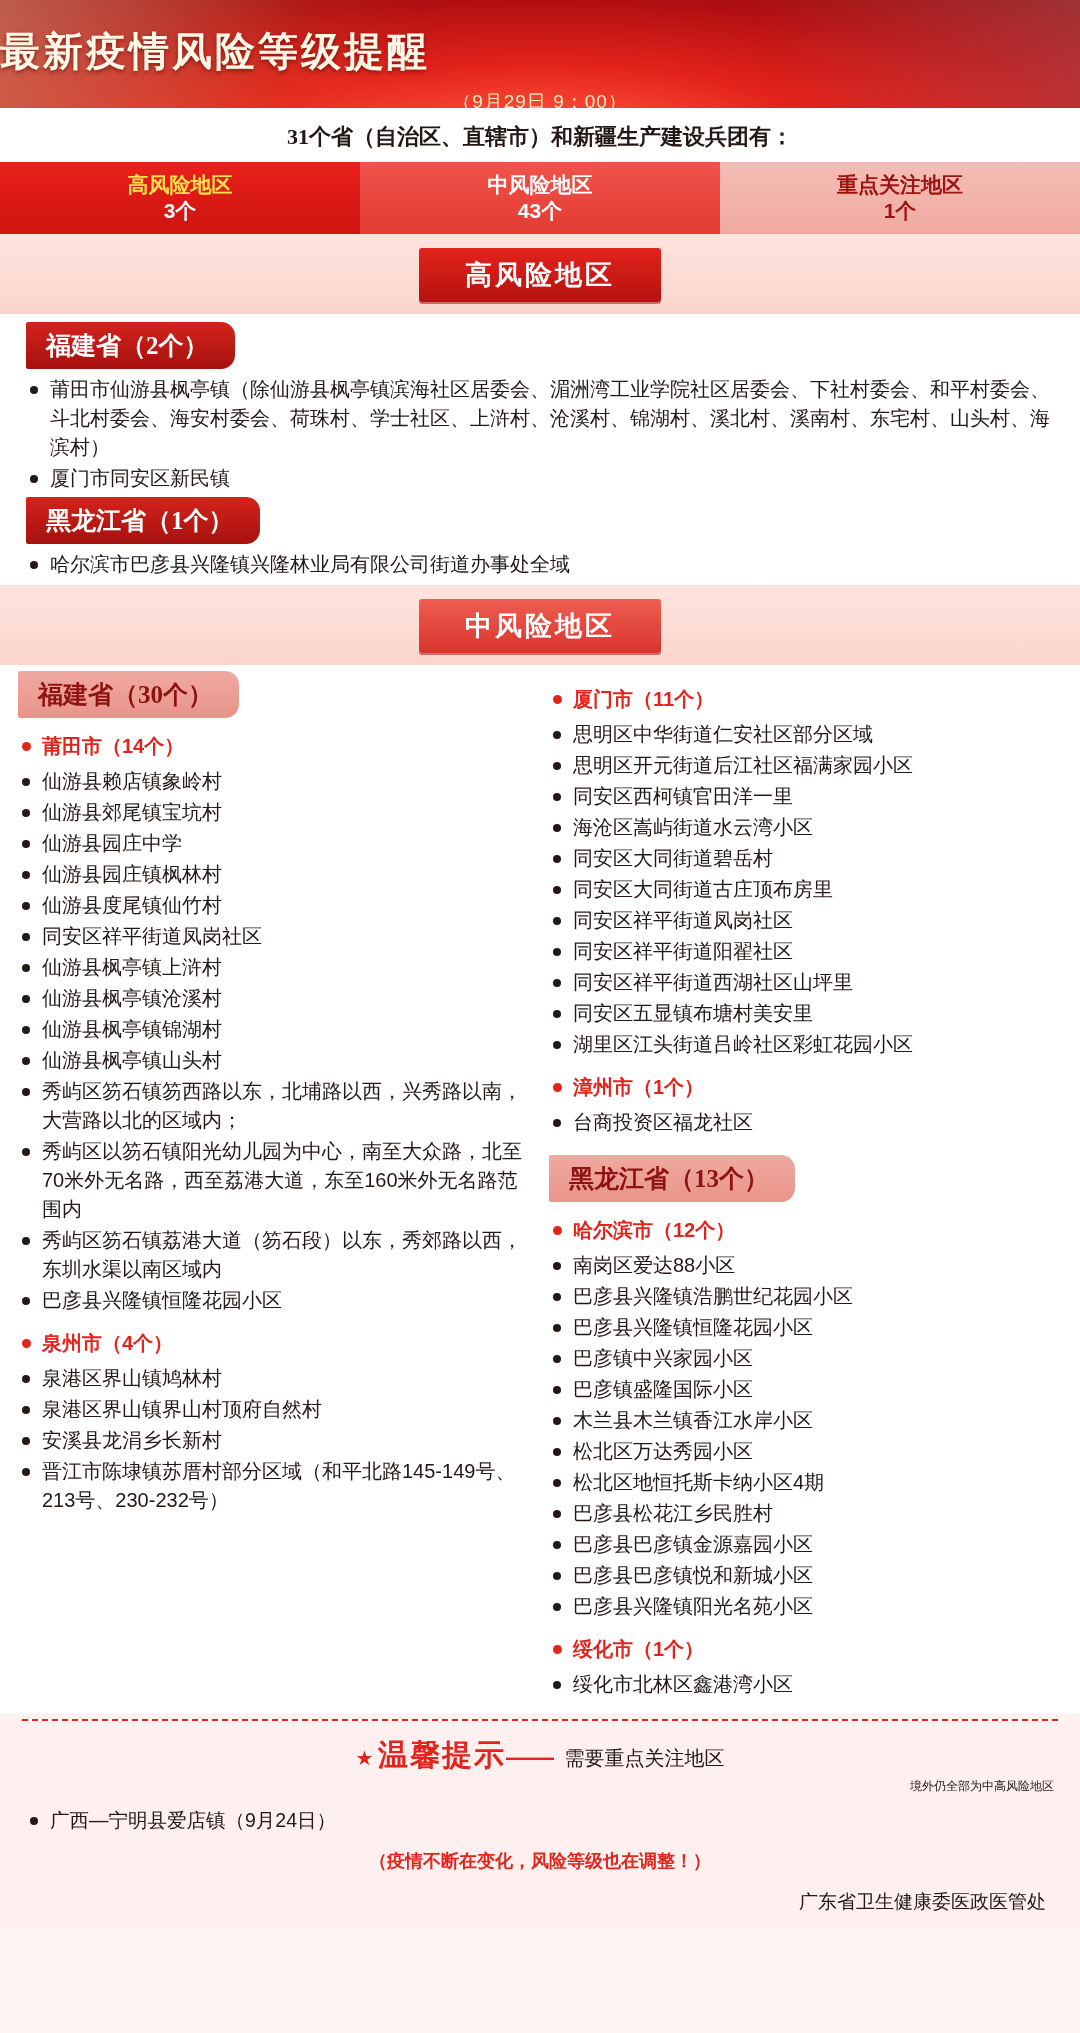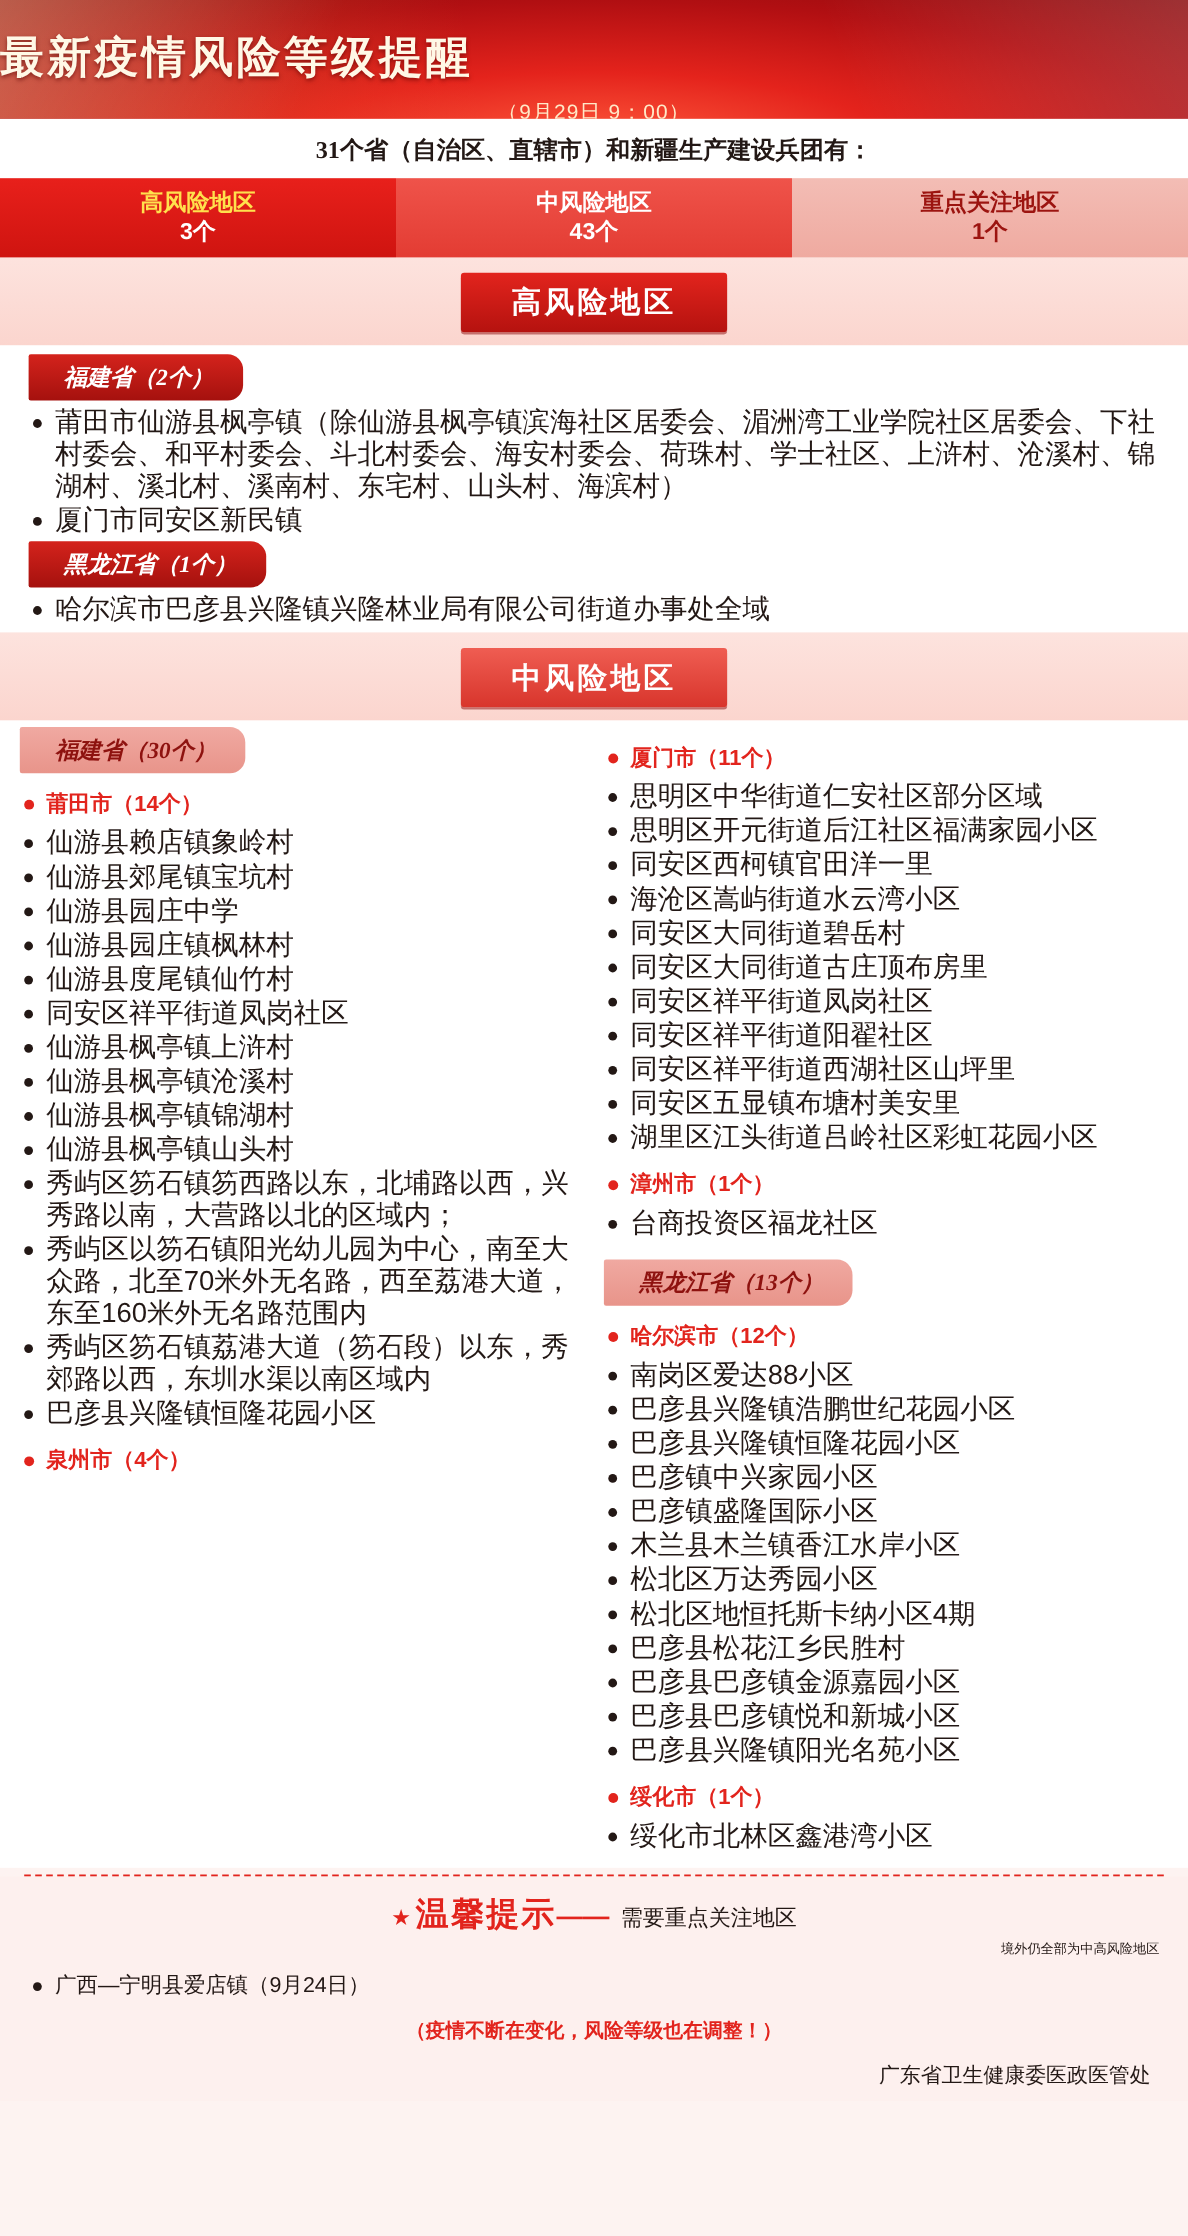--- a/index.html
+++ b/index.html
@@ -95,38 +95,37 @@
   }
   .banner.mid{
     background:linear-gradient(180deg,#ef5d52,#d8352c);
   }
   
   .ptag{
     display:inline-block;
     background:linear-gradient(180deg,#d4231c,#a5110e);
     color:#fff;
     font-weight:bold;
-    font-size:21px;
-    padding:7px 26px 7px 32px;
+    font-size:25px;
+    padding:7px 26px 7px 20px;
     border-radius:2px 14px 14px 2px;
     font-family:"Liberation Serif","DejaVu Serif",serif;
-    font-style:italic;
   }
   .ptag.pink{
     background:linear-gradient(180deg,#f0a9a1,#e8948a);
     color:#8e120f;
   }
   
   .sec{ padding:0 26px; background:#fff; }
   .high-sec{ background:#fff; padding:8px 0 2px; }
   ul.bl{ list-style:none; margin:6px 0 4px; padding:0; }
   ul.bl li{
     position:relative;
     padding-left:24px;
-    font-size:25px;
+    font-size:20px;
     line-height:29px;
     margin-bottom:2px;
     color:#231815;
   }
   ul.bl li:before{
     content:"";
     position:absolute; left:4px; top:11px;
     width:8px;height:8px;border-radius:50%;
     background:#231815;
   }
@@ -281,20 +280,26 @@
       <li>仙游县枫亭镇沧溪村</li>
       <li>仙游县枫亭镇锦湖村</li>
       <li>仙游县枫亭镇山头村</li>
       <li>秀屿区笏石镇笏西路以东，北埔路以西，兴秀路以南，大营路以北的区域内；</li>
       <li>秀屿区以笏石镇阳光幼儿园为中心，南至大众路，北至70米外无名路，西至荔港大道，东至160米外无名路范围内</li>
       <li>秀屿区笏石镇荔港大道（笏石段）以东，秀郊路以西，东圳水渠以南区域内</li>
       <li>巴彦县兴隆镇恒隆花园小区</li>
     </ul>
 
     <div class="city-head">泉州市（4个）</div>
+    <ul class="bl">
+      <li>泉港区界山镇鸠林村</li>
+      <li>泉港区界山镇界山村顶府自然村</li>
+      <li>安溪县龙涓乡长新村</li>
+      <li>晋江市陈埭镇苏厝村部分区域（和平北路145-149号、213号、230-232号）</li>
+    </ul>
   </div>
 
   <div class="col">
     <div class="city-head">厦门市（11个）</div>
     <ul class="bl">
       <li>思明区中华街道仁安社区部分区域</li>
       <li>思明区开元街道后江社区福满家园小区</li>
       <li>同安区西柯镇官田洋一里</li>
       <li>海沧区嵩屿街道水云湾小区</li>
       <li>同安区大同街道碧岳村</li>

